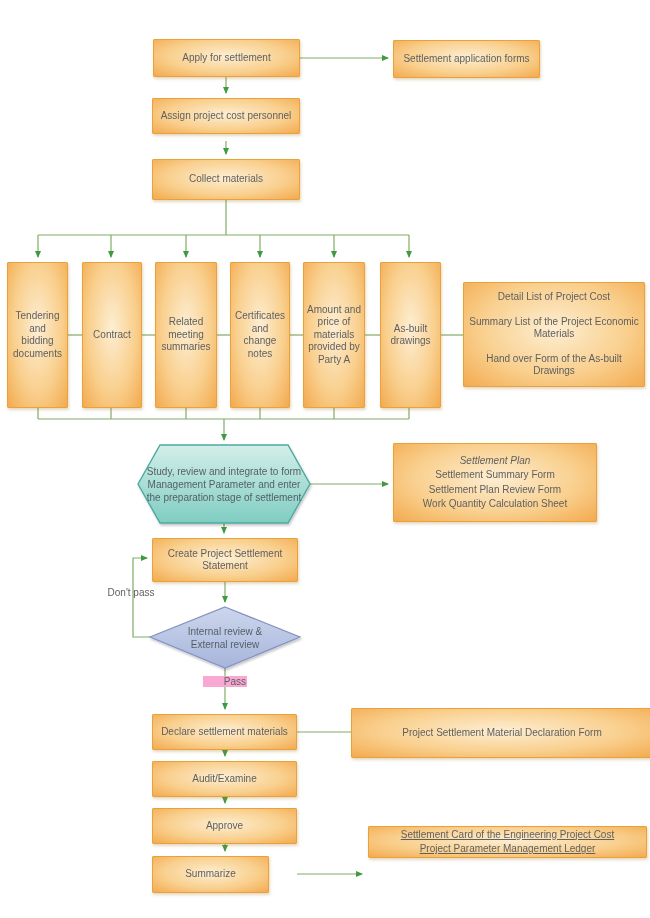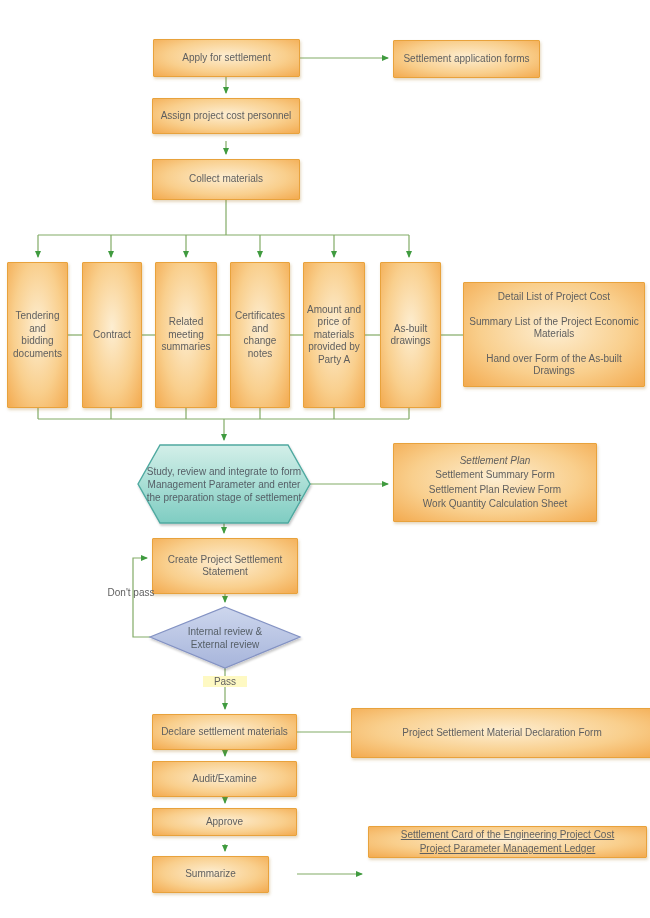--- a/index.html
+++ b/index.html
@@ -20,21 +20,21 @@
   .node .pad{padding:1px 4px;}
   .docbox{flex-direction:column;}
   .docline{margin:6px 0;}
   .shape-text{
     position:absolute; display:flex; align-items:center; justify-content:center;
     text-align:center; font-size:10px; line-height:1.3; color:#555e66;
   }
   .edge-label{
     position:absolute; font-size:10px; color:#5f5f5f; text-align:center;
   }
-  .edge-label.bg{background:#fef9c3; padding:0 1px;}
+  .edge-label.bg{background:#f9a8d4; padding:0 1px;text-align:right;}
 </style>
 </head>
 <body>
 
 <div class="canvas">
 
   <svg class="edges" width="650" height="918" viewBox="0 0 650 918" xmlns="http://www.w3.org/2000/svg">
     <defs>
       <marker id="arrow" markerWidth="9" markerHeight="8" refX="6" refY="3" orient="auto" markerUnits="userSpaceOnUse">
         <path d="M0,0 L7,3 L0,6 Z" fill="#3f9b3f"></path>
@@ -139,41 +139,41 @@
     <span>Study, review and integrate to form Management Parameter and enter the preparation stage of settlement</span>
   </div>
 
   <div class="node docbox" style="left:393px; top:443px; width:204px; height:79px;">
     <div style="margin:1px 0;font-style:italic;">Settlement Plan</div>
     <div style="margin:1px 0;">Settlement Summary Form</div>
     <div style="margin:1px 0;">Settlement Plan Review Form</div>
     <div style="margin:1px 0;">Work Quantity Calculation Sheet</div>
   </div>
 
-  <div class="node" style="left:152px; top:538px; width:146px; height:56px;">
+  <div class="node" style="left:152px; top:538px; width:146px; height:44px;">
     <span class="pad">Create Project Settlement Statement</span>
   </div>
 
   <div class="shape-text" style="left:155px; top:607px; width:140px; height:61px;">
     <span style="max-width:110px;">Internal review &amp; External review</span>
   </div>
 
   <div class="edge-label" style="left:94px; top:587px; width:74px;">Don't pass</div>
   <div class="edge-label bg" style="left:203px; top:676px; width:42px;">Pass</div>
 
   <div class="node" style="left:152px; top:714px; width:145px; height:36px;">
     <span class="pad">Declare settlement materials</span>
   </div>
   <div class="node" style="left:351px; top:708px; width:302px; height:50px;">
     <span class="pad">Project Settlement Material Declaration Form</span>
   </div>
   <div class="node" style="left:152px; top:761px; width:145px; height:36px;">
     <span class="pad">Audit/Examine</span>
   </div>
-  <div class="node" style="left:152px; top:808px; width:145px; height:28px;">
+  <div class="node" style="left:152px; top:808px; width:145px; height:36px;">
     <span class="pad">Approve</span>
   </div>
   <div class="node" style="left:152px; top:856px; width:117px; height:37px;">
     <span class="pad">Summarize</span>
   </div>
   <div class="node docbox" style="left:368px; top:826px; width:279px; height:32px;text-decoration:underline;">
     <div style="margin:1px 6px;">Settlement Card of the Engineering Project Cost</div>
     <div style="margin:1px 6px;">Project Parameter Management Ledger</div>
   </div>
 

